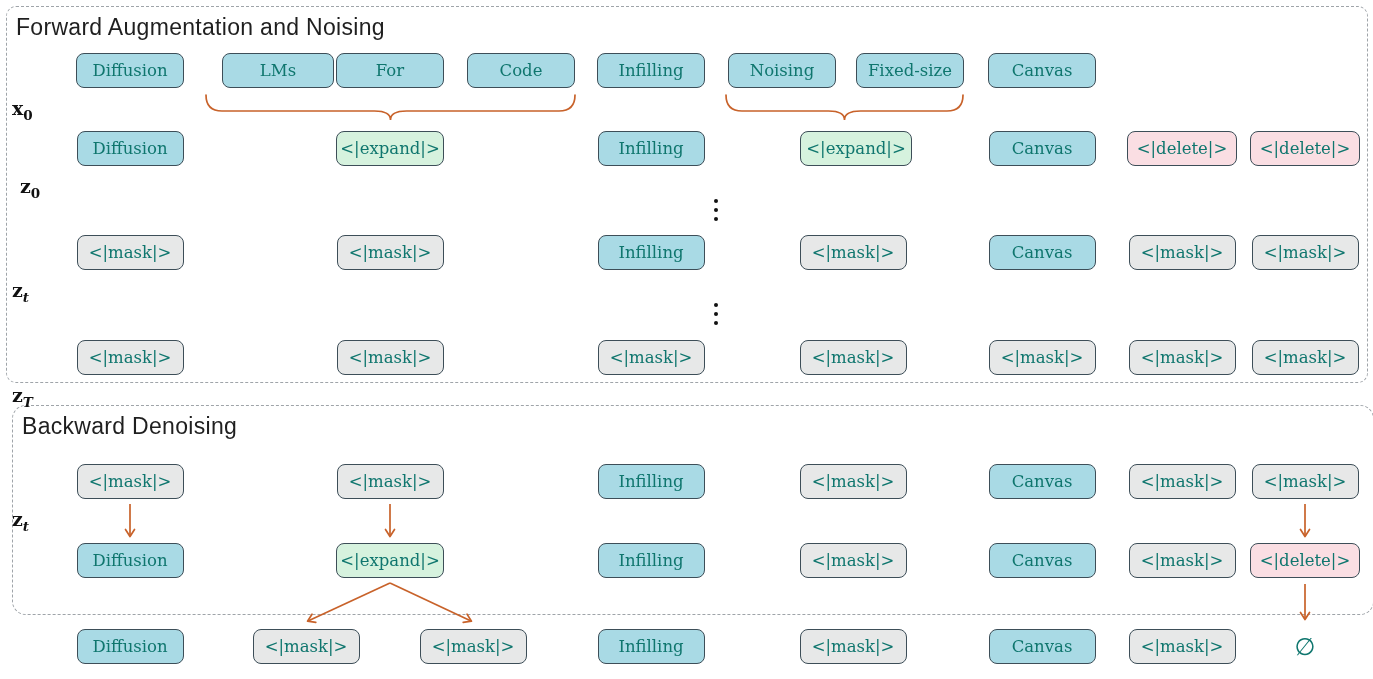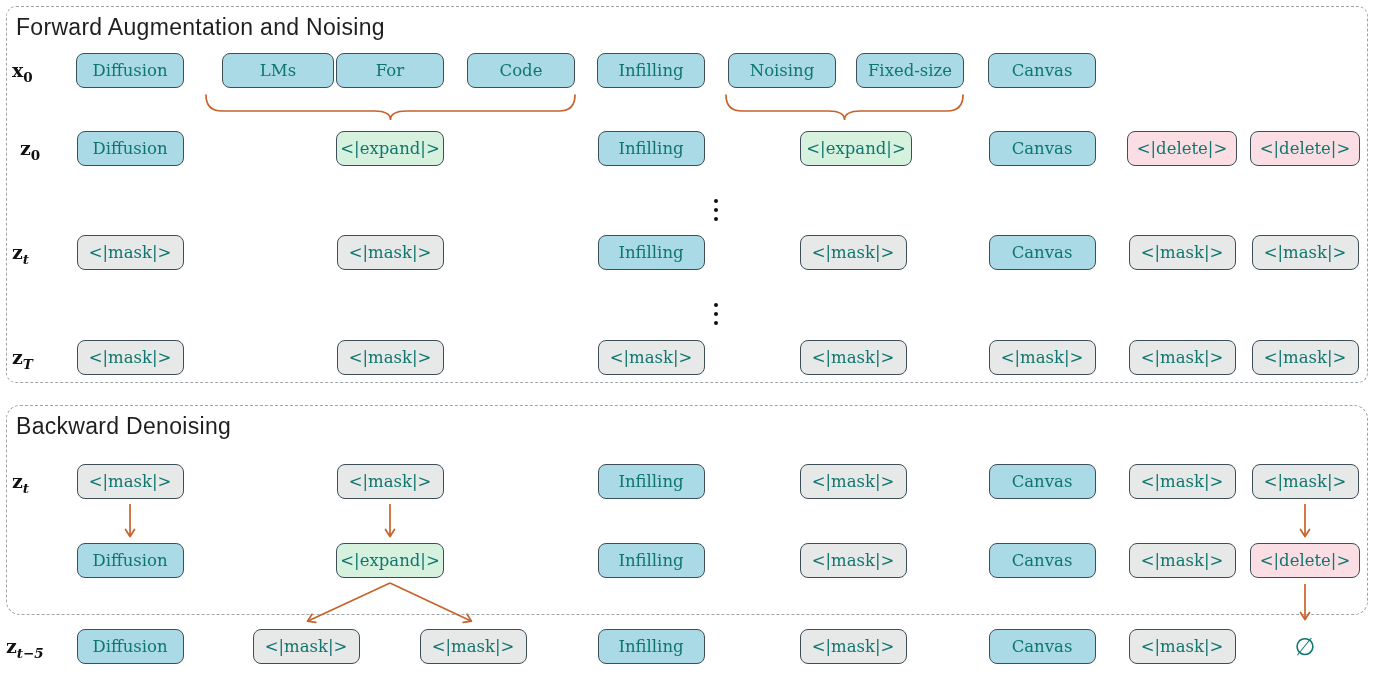--- a/index.html
+++ b/index.html
@@ -5,40 +5,40 @@
   html,body{margin:0;padding:0;}
   body{
     width:1373px;height:679px;position:relative;background:#ffffff;
     font-family:"Liberation Sans",sans-serif;overflow:hidden;
   }
   .panel{
     position:absolute;box-sizing:border-box;
     border:1.6px dashed #9fa4a9;border-radius:10px;background:transparent;
   }
   #panel-forward{left:6px;top:6px;width:1362px;height:377px;text-decoration:underline;}
-  #panel-backward{left:6px;top:405px;width:1362px;height:210px;border-radius:14px;}
+  #panel-backward{left:12px;top:405px;width:1362px;height:210px;border-radius:14px;}
   .panel-title{
     position:absolute;left:9px;top:7px;font-size:23px;color:#1f1f1f;
     letter-spacing:.3px;font-weight:400;white-space:nowrap;
   }
   .tok{
     position:absolute;height:35px;box-sizing:border-box;
     border:1.5px solid #3d4e58;border-radius:8px;
     display:flex;align-items:center;justify-content:center;
     font-family:"DejaVu Serif",serif;font-size:16.5px;color:#0f766e;
     white-space:nowrap;
   }
   .tok.blue{background:#a9dae5;}
   .tok.green{background:#d6f2de;}
   .tok.pink{background:#fadee3;text-align:right;}
   .tok.gray{background:#e7e8e8;}
   .tok.empty{border:none;background:transparent;font-size:24px;}
   .row-label{
     position:absolute;font-family:"DejaVu Serif",serif;font-weight:bold;
-    font-size:19px;color:#111;line-height:24px;white-space:nowrap;
+    font-size:19px;color:#111;line-height:24px;white-space:nowrap;margin-top:38px;
   }
   .row-label sub{font-size:13.5px;line-height:0;}
   .row-label sub.it{font-style:italic;}
   .dots{position:absolute;display:flex;flex-direction:column;gap:5px;}
   .dots span{width:4px;height:4px;border-radius:50%;background:#111;display:block;}
   #overlay{position:absolute;left:0;top:0;pointer-events:none;}
 </style>
 </head>
 <body>
 

